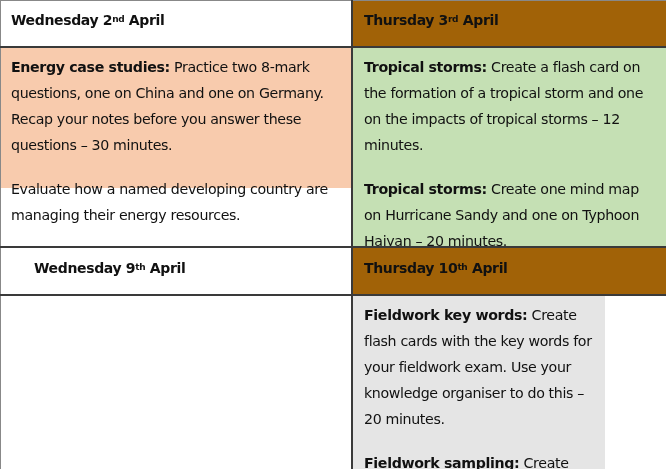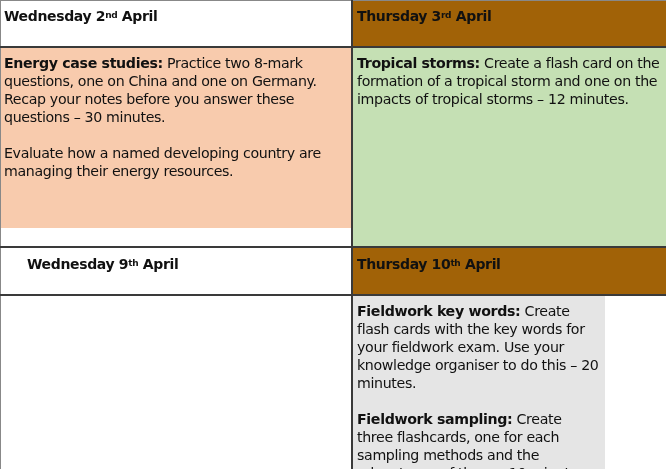--- a/index.html
+++ b/index.html
@@ -1,18 +1,18 @@
 <!DOCTYPE html>
 <html><head>
   <meta charset="utf-8">
   <style>
     html, body { margin:0; padding:0; background:#ffffff; }
     body { width:666px; height:469px; overflow:hidden; font-family:"DejaVu Sans", sans-serif; color:#111; }
     .grid { position:relative; width:666px; height:469px; }
-    .cell { position:absolute; box-sizing:border-box; padding:6px 4px; font-size:14.2px; line-height:18px; letter-spacing:-0.35px; }
+    .cell { position:absolute; box-sizing:border-box; padding:6px 11px; font-size:14.2px; line-height:26px; letter-spacing:-0.35px; }
     .hdr { font-weight:bold; font-size:14px; padding-top:7px; }
     .hdr sup { font-size:9px; vertical-align:top; position:relative; top:-1px; }
     .b { font-weight:bold; }
     p { margin:0 0 18px 0; }
     .line-h { position:absolute; left:0; width:666px; height:2px; background:#3a3a3a; }
     .line-v { position:absolute; top:0; height:469px; width:2px; background:#3a3a3a; left:351px; }
     .edge-l { position:absolute; left:0; top:0; width:1px; height:469px; background:#888; }
     .edge-t { position:absolute; left:0; top:0; width:666px; height:1px; background:#888; }
   </style>
 </head>
@@ -20,26 +20,27 @@
 
 <div class="grid">
 
   <div class="cell hdr" style="left:0;top:0;width:351px;height:46px;background:#fff;">
     <span>Wednesday 2</span><sup>nd</sup><span> April</span>
   </div>
   <div class="cell hdr" style="left:353px;top:0;width:313px;height:46px;background:#a16207;">
     <span>Thursday 3</span><sup>rd</sup><span> April</span>
   </div>
 
-  <div class="cell" style="left:0;top:48px;width:351px;height:180px;background:#f8cbad;">
+  <div class="cell" style="left:0;top:48px;width:351px;height:140px;background:#f8cbad;">
     <p><span class="b">Energy case studies:</span><span> Practice two 8-mark questions, one on China and one on Germany. Recap your notes before you answer these questions – 30 minutes.</span></p>
     <p><span>Evaluate how a named developing country are managing their energy resources.</span></p>
   </div>
   <div class="cell" style="left:353px;top:48px;width:313px;height:198px;background:#c5e0b4;">
     <p><span class="b">Tropical storms:</span><span> Create a flash card on the formation of a tropical storm and one on the impacts of tropical storms – 12 minutes.</span></p>
+    <p><span class="b">Tropical storms:</span><span> Create one mind map on Hurricane Sandy and one on Typhoon Haiyan – 20 minutes.</span></p>
   </div>
 
   <div class="cell hdr" style="left:0;top:248px;width:351px;height:38px;background:#fff;margin-left:23px;">
     <span>Wednesday 9</span><sup>th</sup><span> April</span>
   </div>
   <div class="cell hdr" style="left:353px;top:248px;width:313px;height:46px;background:#a16207;">
     <span>Thursday 10</span><sup>th</sup><span> April</span>
   </div>
 
   <div class="cell" style="left:0;top:296px;width:351px;height:173px;background:#fff;"></div>

